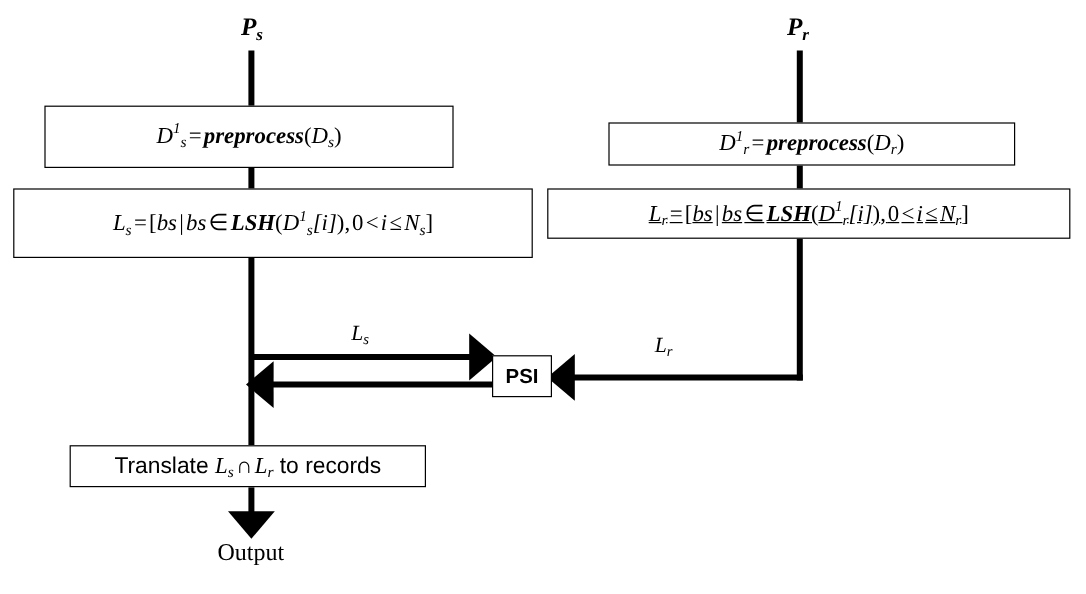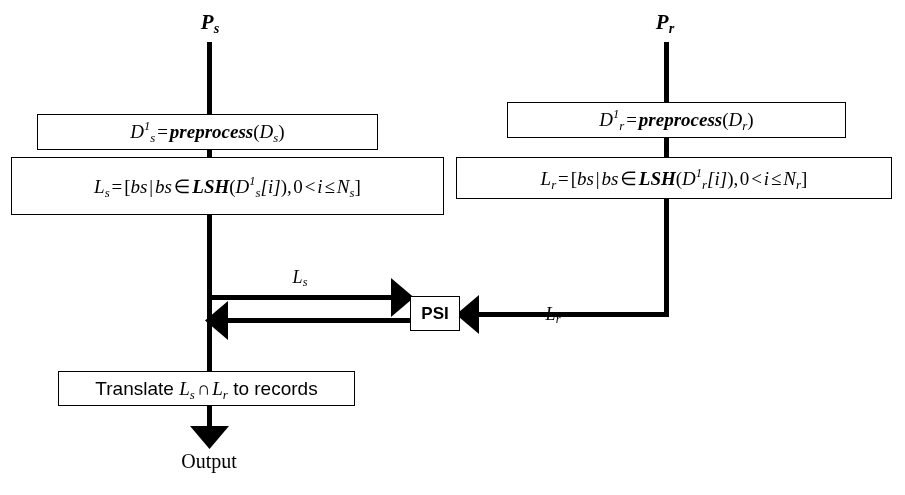--- a/index.html
+++ b/index.html
@@ -79,34 +79,35 @@
   #party-s-label {
     left: 160px; top: 10px; width: 100px;
     font-size: 21px;
   }
   #party-r-label {
     left: 615px; top: 10px; width: 100px;
     font-size: 21px;
     text-align: center;
   }
   #preprocess-s-box {
-    left: 37px; top: 114px; width: 341px; height: 36px;
+    left: 37px; top: 88px; width: 341px; height: 52px;
     font-size: 19px;
   }
   #preprocess-r-box {
     left: 507px; top: 102px; width: 339px; height: 36px;
     font-size: 19px;
   }
   #lsh-s-box {
     left: 11px; top: 157px; width: 433px; height: 58px;
     font-size: 19px;
   }
   #lsh-r-box {
     left: 456px; top: 157px; width: 436px; height: 42px;
     font-size: 19px;
+    text-decoration: underline;
   }
   #psi-box {
     left: 410px; top: 296px; width: 50px; height: 35px;
     font-size: 17px;
     font-weight: bold;
     font-family: "Liberation Sans", sans-serif;
     border-width: 1.8px;
   }
   #translate-box {
     left: 58px; top: 371px; width: 297px; height: 35px;
@@ -116,21 +117,20 @@
     left: 255px; top: 267px; width: 90px;
     font-size: 18px;
   }
   #ls-inter-lr-label {
     left: 250px; top: 331px; width: 120px;
     font-size: 18px;
   }
   #lr-send-label {
     left: 508px; top: 277px; width: 90px;
     font-size: 18px;
-    margin-top: 27px;
   }
   #output-label {
     left: 159px; top: 450px; width: 100px;
     font-size: 20px;
     font-family: Liberation Serif, serif;
   }
 </style>
 </head>
 <body>
 

